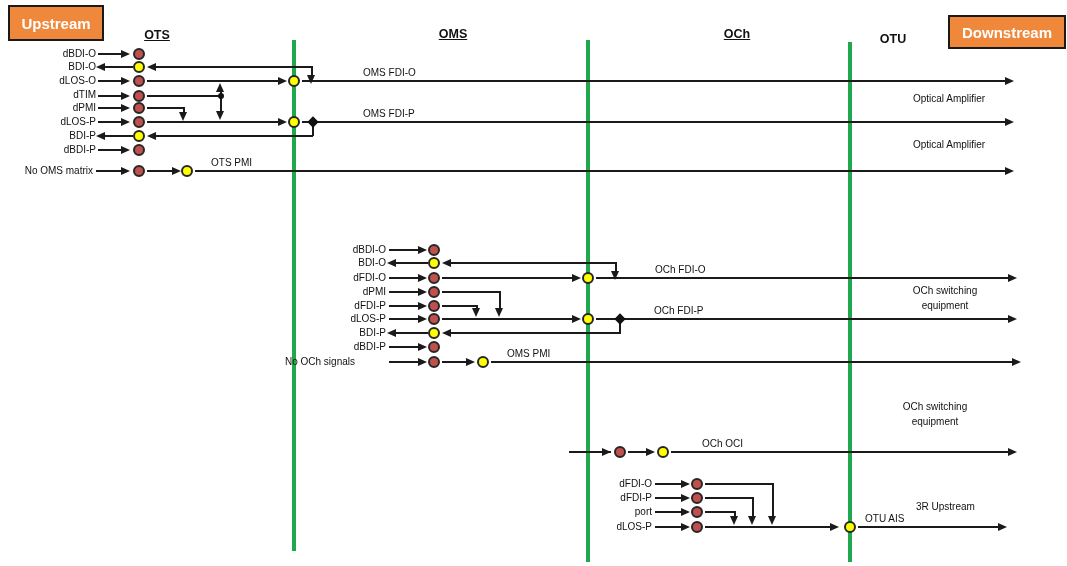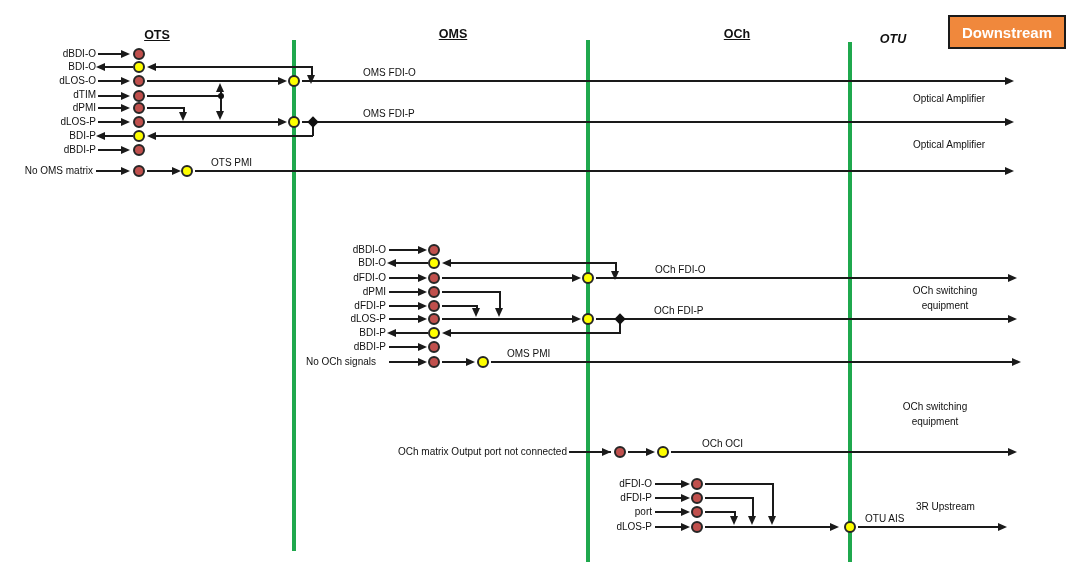--- a/index.html
+++ b/index.html
@@ -2,21 +2,21 @@
 <html style="--green: #1fa84d; --red: #c0504d; --yellow: #ffff00; --orange: #f0883c; --line: #1a1a1a;"><head>
 <meta charset="utf-8">
 <style>
   html,body{margin:0;padding:0;background:#fff;}
   #stage{position:relative;width:1067px;height:566px;background:#fff;overflow:hidden;
          font-family:"Liberation Sans",sans-serif;color:#111;}
   .lbl{position:absolute;font-size:10px;line-height:15px;white-space:nowrap;z-index:4;}
   .lbl.c{text-align:center;white-space:normal;}
   .hdr{position:absolute;font-size:12.5px;font-weight:bold;text-decoration:underline;
        text-align:center;white-space:nowrap;z-index:4;}
-  .hdr.nou{text-decoration:none;font-style:italic;}
+  .hdr.nou{text-decoration:none;}
   .hl{position:absolute;height:2px;background:var(--line,#1a1a1a);z-index:2;}
   .vl{position:absolute;width:2px;background:var(--line,#1a1a1a);z-index:2;}
   .gl{position:absolute;width:4px;background:var(--green,#1fa84d);z-index:1;}
   .ar{position:absolute;width:0;height:0;border-top:4px solid transparent;
       border-bottom:4px solid transparent;border-left:9px solid var(--line,#1a1a1a);z-index:3;}
   .al{position:absolute;width:0;height:0;border-top:4px solid transparent;
       border-bottom:4px solid transparent;border-right:9px solid var(--line,#1a1a1a);z-index:3;}
   .au{position:absolute;width:0;height:0;border-left:4px solid transparent;
       border-right:4px solid transparent;border-bottom:9px solid var(--line,#1a1a1a);z-index:3;}
   .ad{position:absolute;width:0;height:0;border-left:4px solid transparent;
@@ -33,20 +33,23 @@
 </style>
 </head>
 <body>
 
 <div id="stage">
 
   <div class="gl" style="left:292px;top:40px;height:511px"></div>
   <div class="gl" style="left:586px;top:40px;height:522px"></div>
   <div class="gl" style="left:848px;top:42px;height:520px"></div>
 
+  <div class="obox" style="left:8px;top:5px;width:92px;height:32px">
+    <span>Upstream</span>
+  </div>
   <div class="obox" style="left:948px;top:15px;width:114px;height:30px">
     <span>Downstream</span>
   </div>
 
   <div class="hdr" style="left:127px;top:28px;width:60px">OTS</div>
   <div class="hdr" style="left:423px;top:27px;width:60px">OMS</div>
   <div class="hdr" style="left:707px;top:27px;width:60px">OCh</div>
   <div class="hdr nou" style="left:867px;top:32px;width:52px">OTU</div>
 
   <div class="lbl" style="right:971px;top:46px">dBDI-O</div>
@@ -190,33 +193,32 @@
   <div class="lbl" style="right:681px;top:325px">BDI-P</div>
   <div class="al" style="left:387px;top:329px"></div>
   <div class="hl" style="left:396px;top:332px;width:32px"></div>
   <div class="dy" style="left:428px;top:327px"></div>
 
   <div class="lbl" style="right:681px;top:339px">dBDI-P</div>
   <div class="hl" style="left:389px;top:346px;width:30px"></div>
   <div class="ar" style="left:418px;top:343px"></div>
   <div class="dr" style="left:428px;top:341px"></div>
 
-  <div class="lbl" style="right:691px;top:354px">No OCh signals</div>
+  <div class="lbl" style="right:712px;top:354px">No OCh signals</div>
   <div class="hl" style="left:389px;top:361px;width:30px"></div>
   <div class="ar" style="left:418px;top:358px"></div>
   <div class="dr" style="left:428px;top:356px"></div>
   <div class="hl" style="left:442px;top:361px;width:28px"></div>
   <div class="ar" style="left:466px;top:358px"></div>
   <div class="dy" style="left:477px;top:356px"></div>
   <div class="hl" style="left:491px;top:361px;width:521px"></div>
   <div class="ar" style="left:1012px;top:358px"></div>
   <div class="lbl" style="left:507px;top:346px">OMS PMI</div>
   <div class="lbl c" style="left:895px;top:283px;width:100px;line-height:15px">OCh switching equipment</div>
 
-  <div class="lbl" style="right:500px;top:444px">OCh matrix Output port not connected</div>
   <div class="hl" style="left:569px;top:451px;width:42px"></div>
   <div class="ar" style="left:602px;top:448px"></div>
   <div class="dr" style="left:614px;top:446px"></div>
   <div class="hl" style="left:628px;top:451px;width:22px"></div>
   <div class="ar" style="left:646px;top:448px"></div>
   <div class="dy" style="left:657px;top:446px"></div>
   <div class="hl" style="left:671px;top:451px;width:337px"></div>
   <div class="ar" style="left:1008px;top:448px"></div>
   <div class="lbl" style="left:702px;top:436px">OCh OCI</div>
   <div class="lbl c" style="left:885px;top:399px;width:100px;line-height:15px">OCh switching equipment</div>

